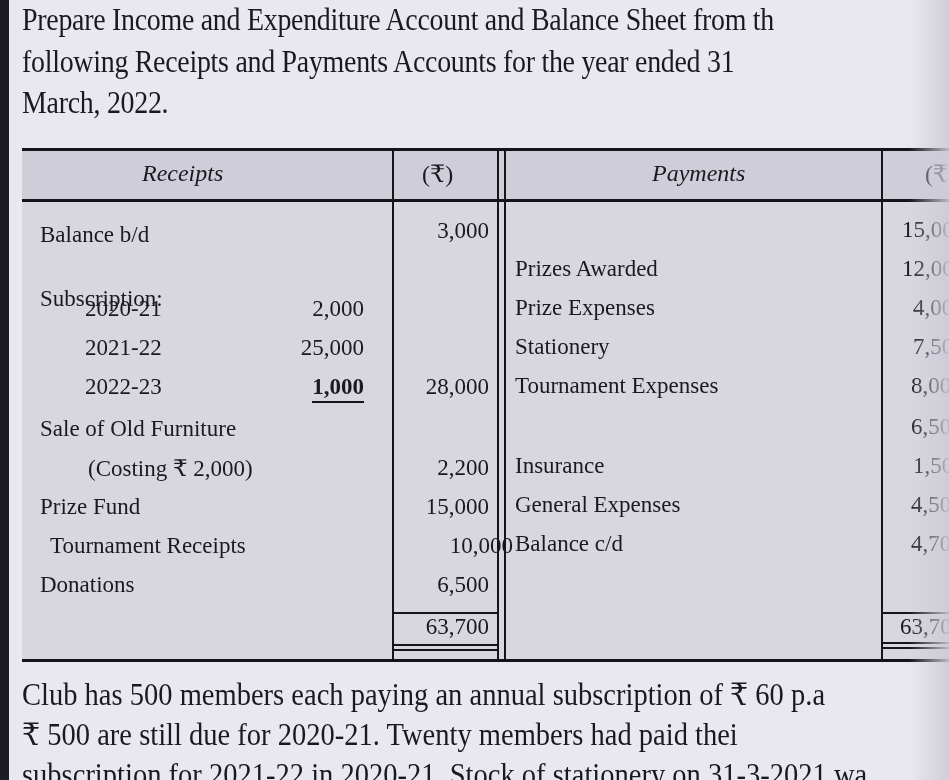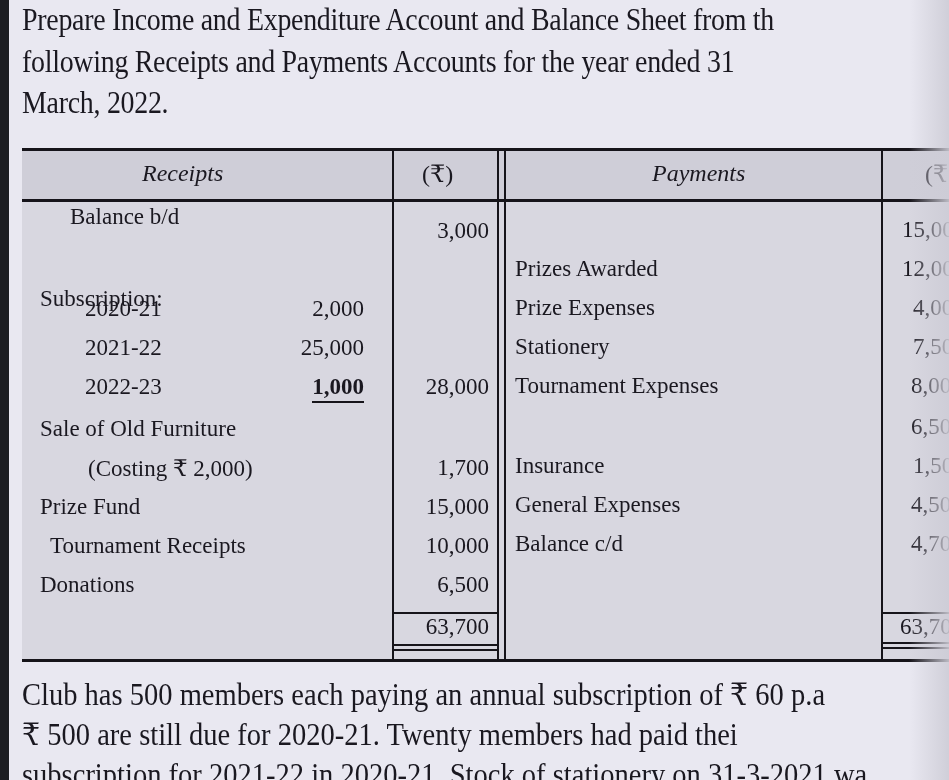--- a/index.html
+++ b/index.html
@@ -51,45 +51,45 @@
   <div class="vline" style="left:370px;top:0;height:514px;"></div>
   <div class="vline" style="left:475px;top:0;height:514px;"></div>
   <div class="vline" style="left:482px;top:0;height:514px;"></div>
   <div class="vline" style="left:859px;top:0;height:514px;"></div>
 
   <div class="hdr" style="left:120px;">Receipts</div>
   <div class="hdr" style="left:400px;font-style:normal;">(₹)</div>
   <div class="hdr" style="left:630px;">Payments</div>
   <div class="hdr" style="left:903px;font-style:normal;">(₹</div>
 
-  <div class="cell" style="left:18px;top:56px;margin-left:30px;">Balance b/d</div>
+  <div class="cell" style="left:18px;top:74px;">Balance b/d</div>
   <div class="cell num" style="left:372px;width:95px;top:70px;">3,000</div>
 
   <div class="cell" style="left:18px;top:94px;margin-top:44px;">Subscription:</div>
 
   <div class="cell" style="left:63px;top:148px;">2020-21</div>
   <div class="cell num" style="left:240px;width:102px;top:148px;">2,000</div>
 
   <div class="cell" style="left:63px;top:187px;">2021-22</div>
   <div class="cell num" style="left:240px;width:102px;top:187px;">25,000</div>
 
   <div class="cell" style="left:63px;top:226px;">2022-23</div>
   <div class="cell num" style="left:276px;width:66px;top:226px;"><span class="under" style="display:inline-block;padding-bottom:1px;">1,000</span></div>
   <div class="cell num" style="left:372px;width:95px;top:226px;">28,000</div>
 
   <div class="cell" style="left:18px;top:268px;">Sale of Old Furniture</div>
 
   <div class="cell" style="left:66px;top:307px;">(Costing ₹ 2,000)</div>
-  <div class="cell num" style="left:372px;width:95px;top:307px;">1,700</div>
+  <div class="cell num" style="left:372px;width:95px;top:307px;">2,200</div>
 
   <div class="cell" style="left:18px;top:346px;">Prize Fund</div>
   <div class="cell num" style="left:372px;width:95px;top:346px;">15,000</div>
 
   <div class="cell" style="left:28px;top:385px;">Tournament Receipts</div>
-  <div class="cell num" style="left:372px;width:95px;top:385px;">10,000</div>
+  <div class="cell num" style="left:372px;width:95px;top:385px;padding-left:24px;">10,000</div>
 
   <div class="cell" style="left:18px;top:424px;">Donations</div>
   <div class="cell num" style="left:372px;width:95px;top:424px;">6,500</div>
 
   <div class="cell num" style="left:372px;width:95px;top:466px;">63,700</div>
 
   <div class="cell" style="left:880px;top:69px;">15,00</div>
 
   <div class="cell" style="left:493px;top:108px;">Prizes Awarded</div>
   <div class="cell" style="left:880px;top:108px;">12,00</div>

